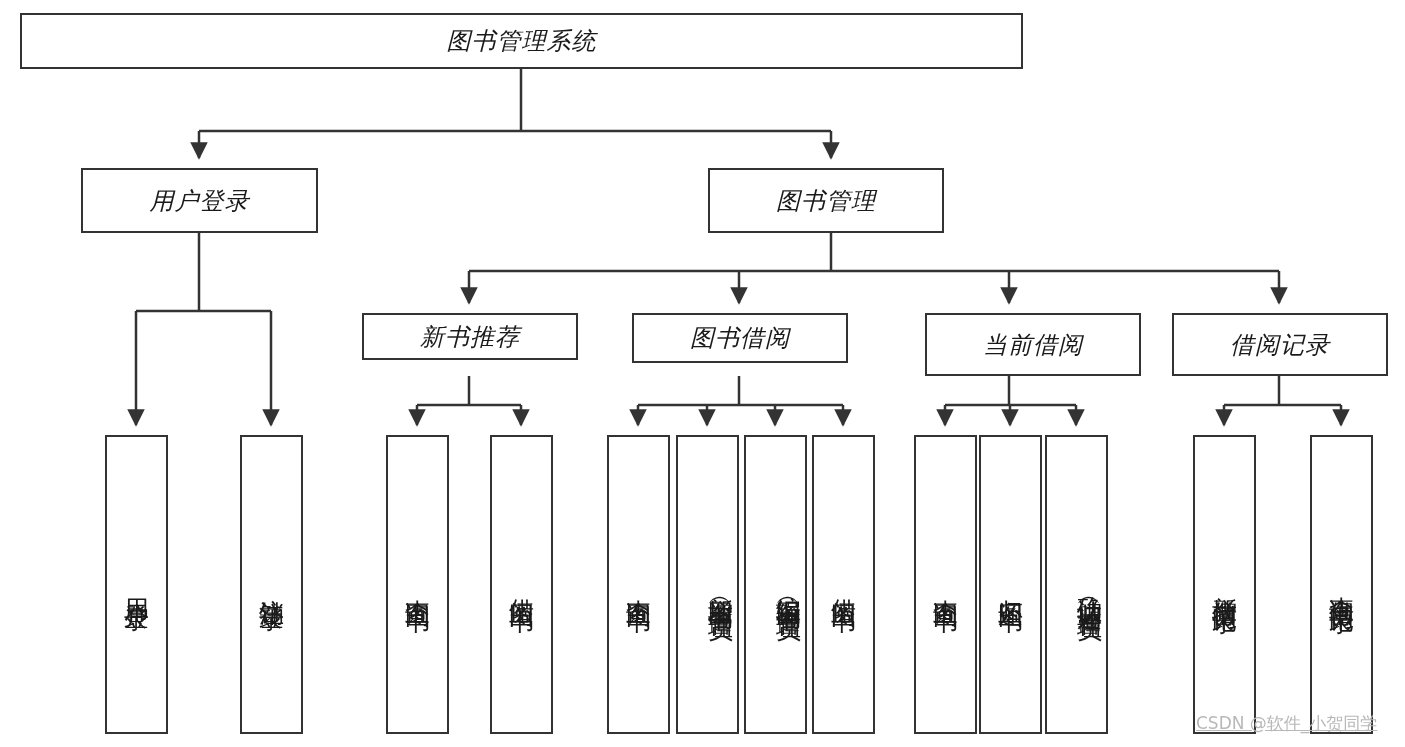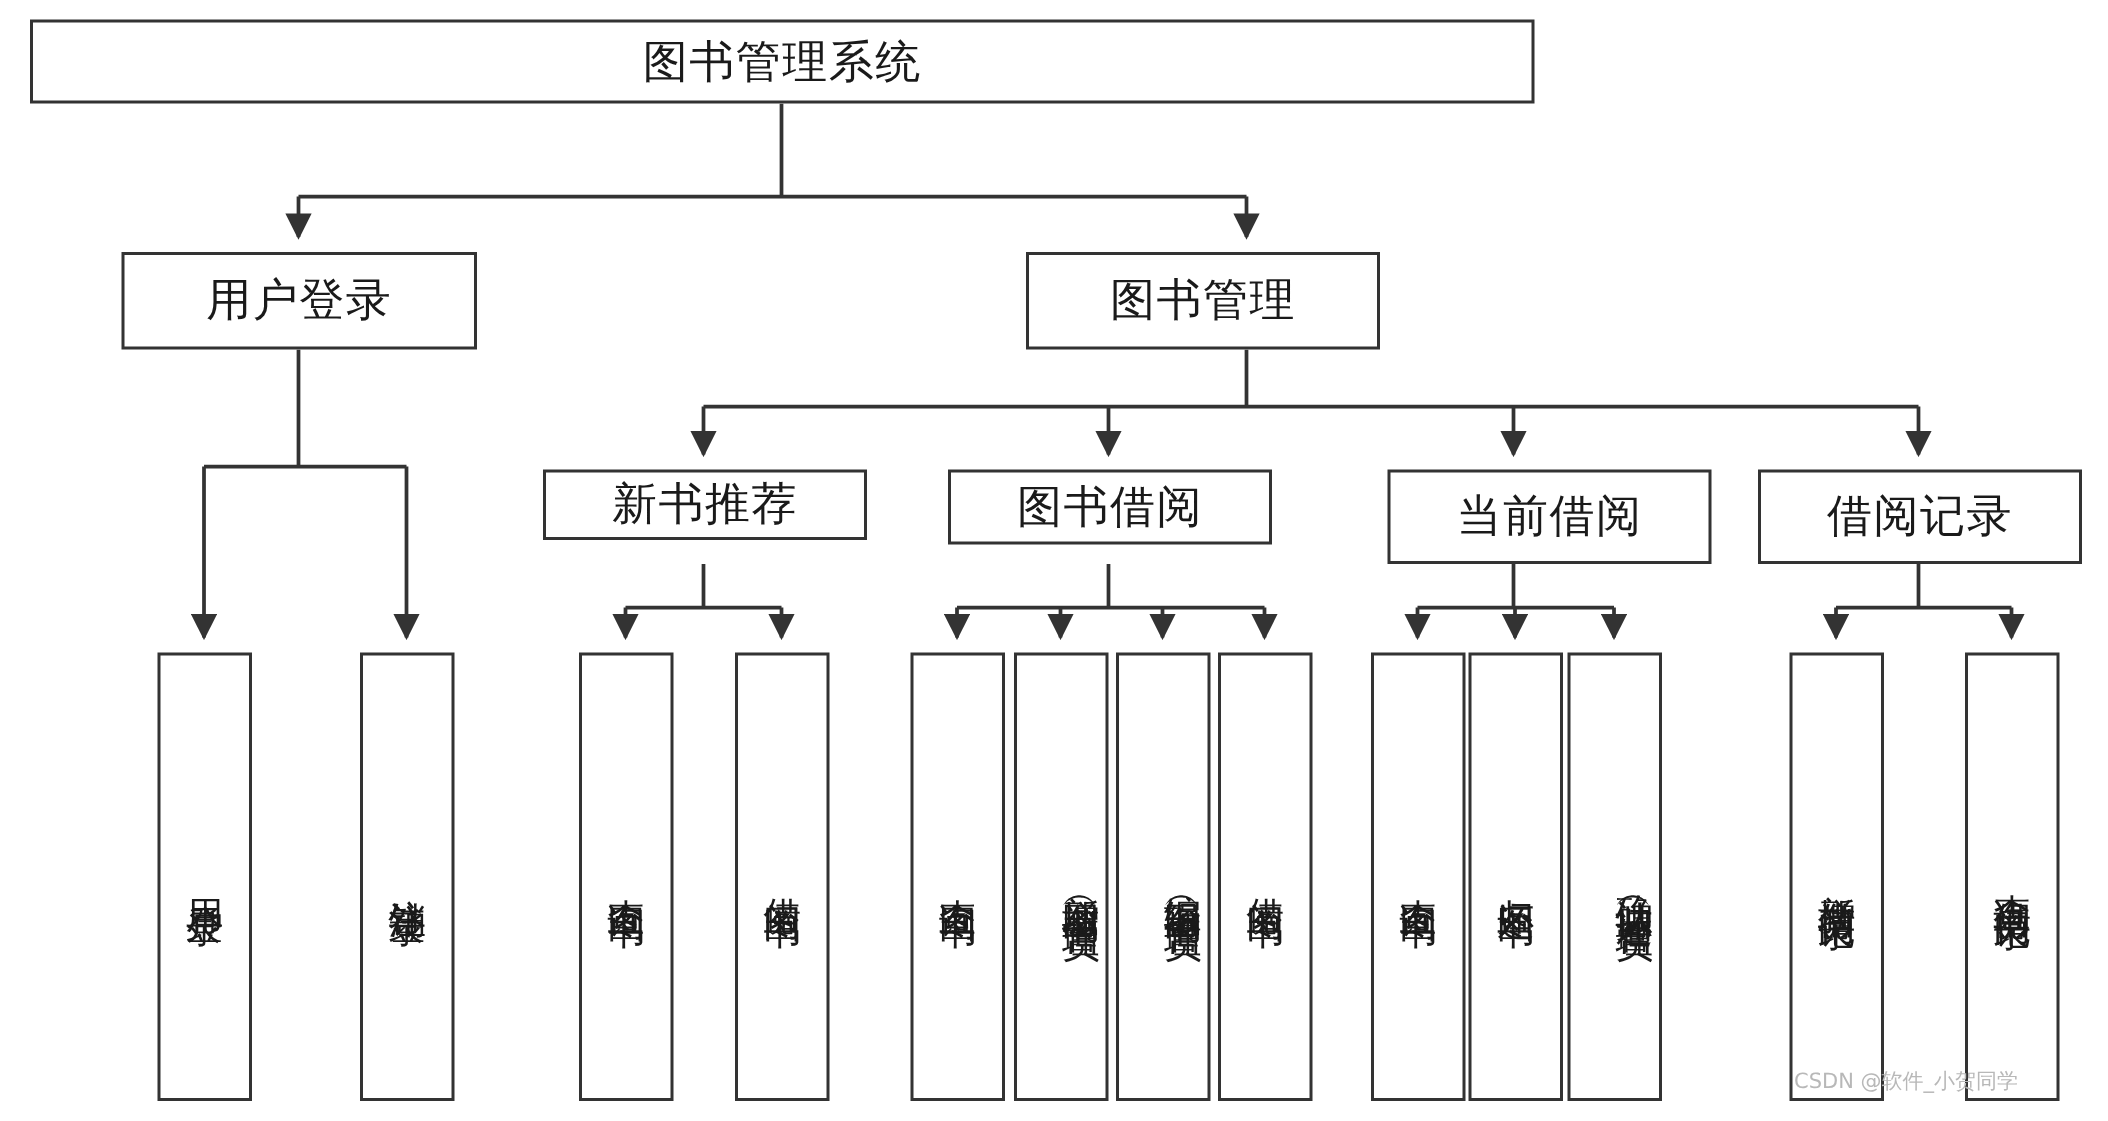--- a/index.html
+++ b/index.html
@@ -29,44 +29,46 @@
     box-sizing: border-box;
     border: 2px solid #333333;
     background: #ffffff;
     display: flex;
     align-items: center;
     justify-content: center;
     color: #1a1a1a;
     z-index: 2;
   }
   .node.horiz {
-    font-size: 30px;
+    font-size: 24px;
     letter-spacing: 1px;
+    font-style: italic;
   }
   .node.vert {
     writing-mode: vertical-rl;
     text-orientation: upright;
     font-size: 25px;
     letter-spacing: 3px;
     align-items: flex-start;
     justify-content: center;
     padding-top: 12px;
   }
   .node.vert.centered {
     align-items: center;
     padding-top: 0;
   }
   .watermark {
     position: absolute;
     left: 1196px;
     top: 712px;
-    font-size: 14px;
+    font-size: 17px;
     color: #b8b8b8;
     white-space: nowrap;
     z-index: 3;
+    text-decoration: underline;
   }
 </style>
 </head>
 <body>
 
 <div id="canvas">
 
   <svg class="connectors" viewBox="0 0 1405 747" xmlns="http://www.w3.org/2000/svg">
     <defs>
       <marker id="arrow" viewBox="0 0 10 10" refX="9" refY="5" markerWidth="7" markerHeight="7" orient="auto-start-reverse">
@@ -113,21 +115,21 @@
       <path d="M 1279 376 L 1279 405"></path>
       <path d="M 1224 405 L 1341 405"></path>
       <path d="M 1224 405 L 1224 425" marker-end="url(#arrow)"></path>
       <path d="M 1341 405 L 1341 425" marker-end="url(#arrow)"></path>
     </g>
   </svg>
 
   <div class="node horiz" style="left:20px; top:13px; width:1003px; height:56px;">图书管理系统</div>
 
   <div class="node horiz" style="left:81px; top:168px; width:237px; height:65px;">用户登录</div>
-  <div class="node horiz" style="left:684px; top:168px; width:236px; height:65px;">图书管理</div>
+  <div class="node horiz" style="left:708px; top:168px; width:236px; height:65px;">图书管理</div>
 
   <div class="node horiz" style="left:362px; top:313px; width:216px; height:47px;">新书推荐</div>
   <div class="node horiz" style="left:632px; top:313px; width:216px; height:50px;">图书借阅</div>
   <div class="node horiz" style="left:925px; top:313px; width:216px; height:63px;">当前借阅</div>
   <div class="node horiz" style="left:1172px; top:313px; width:216px; height:63px;">借阅记录</div>
 
   <div class="node vert centered" style="left:105px; top:435px; width:63px; height:299px;">用户登录</div>
   <div class="node vert centered" style="left:240px; top:435px; width:63px; height:299px;">注销登录</div>
 
   <div class="node vert centered" style="left:386px; top:435px; width:63px; height:299px;">查询图书</div>

